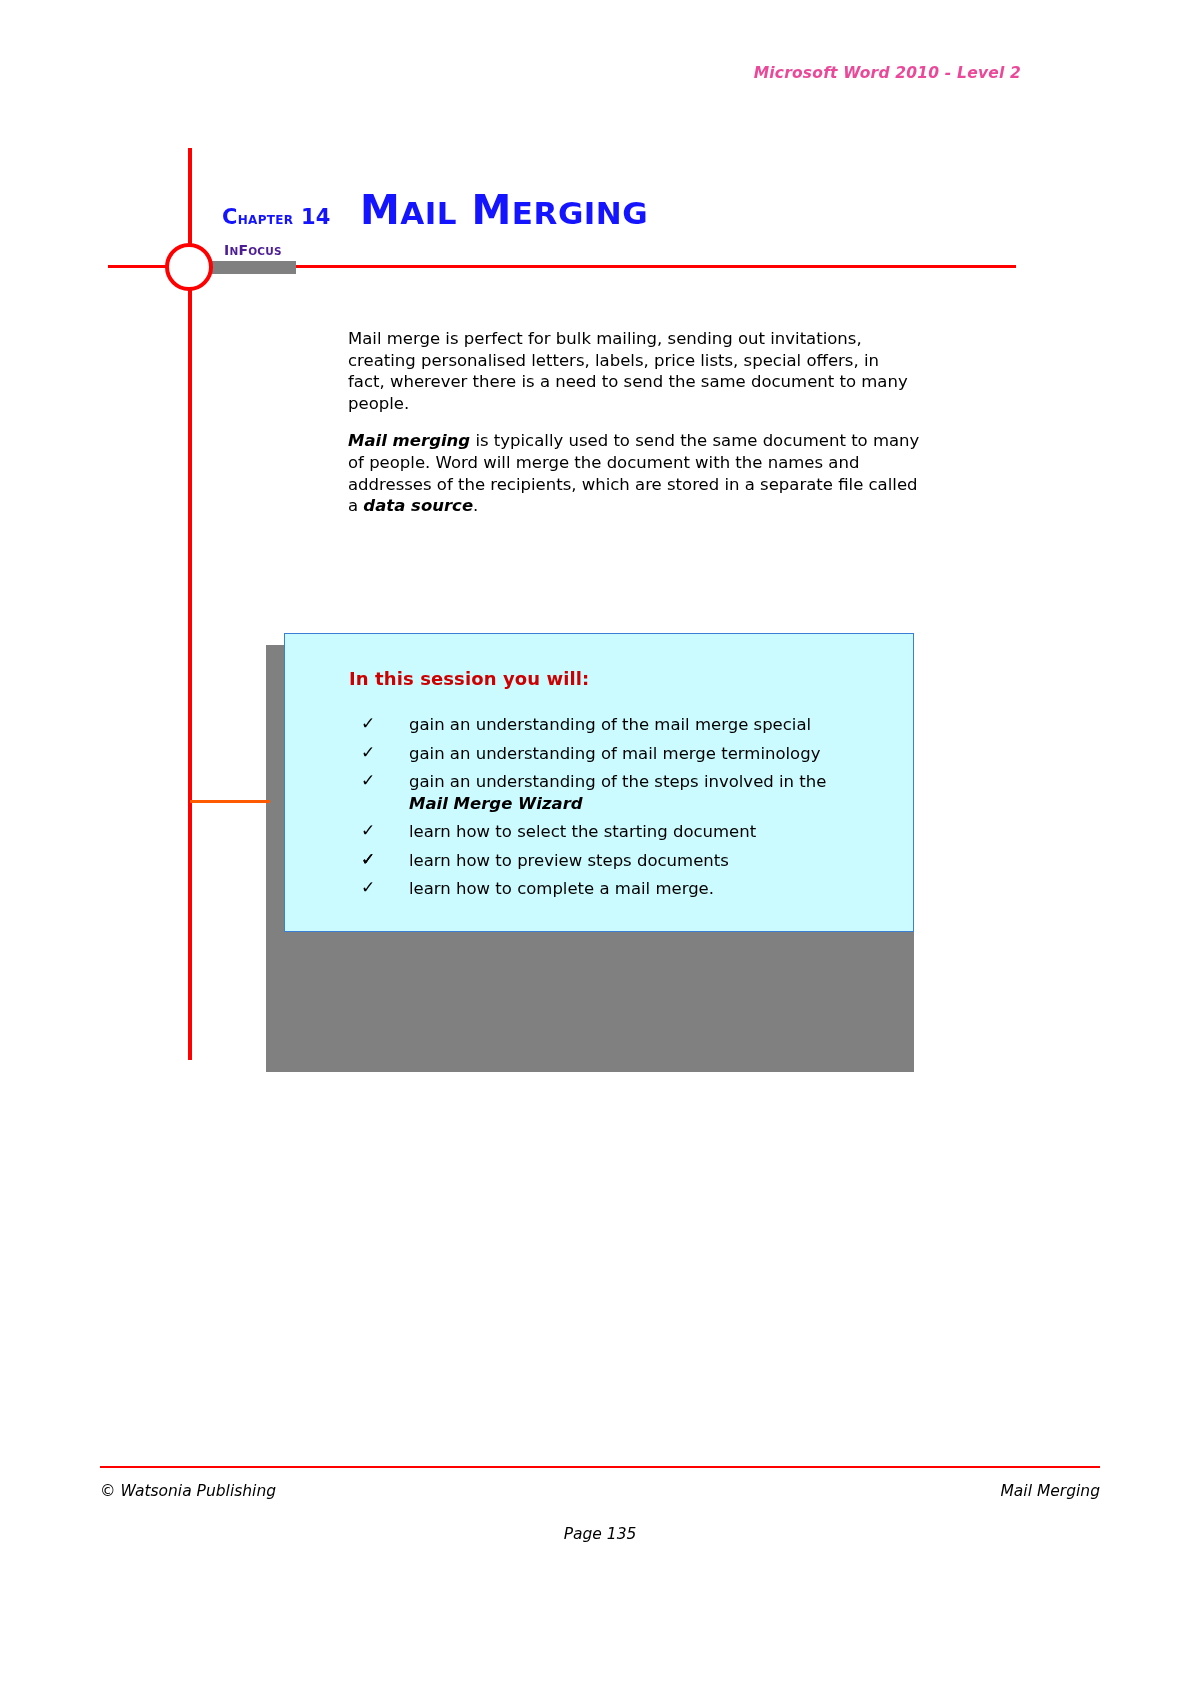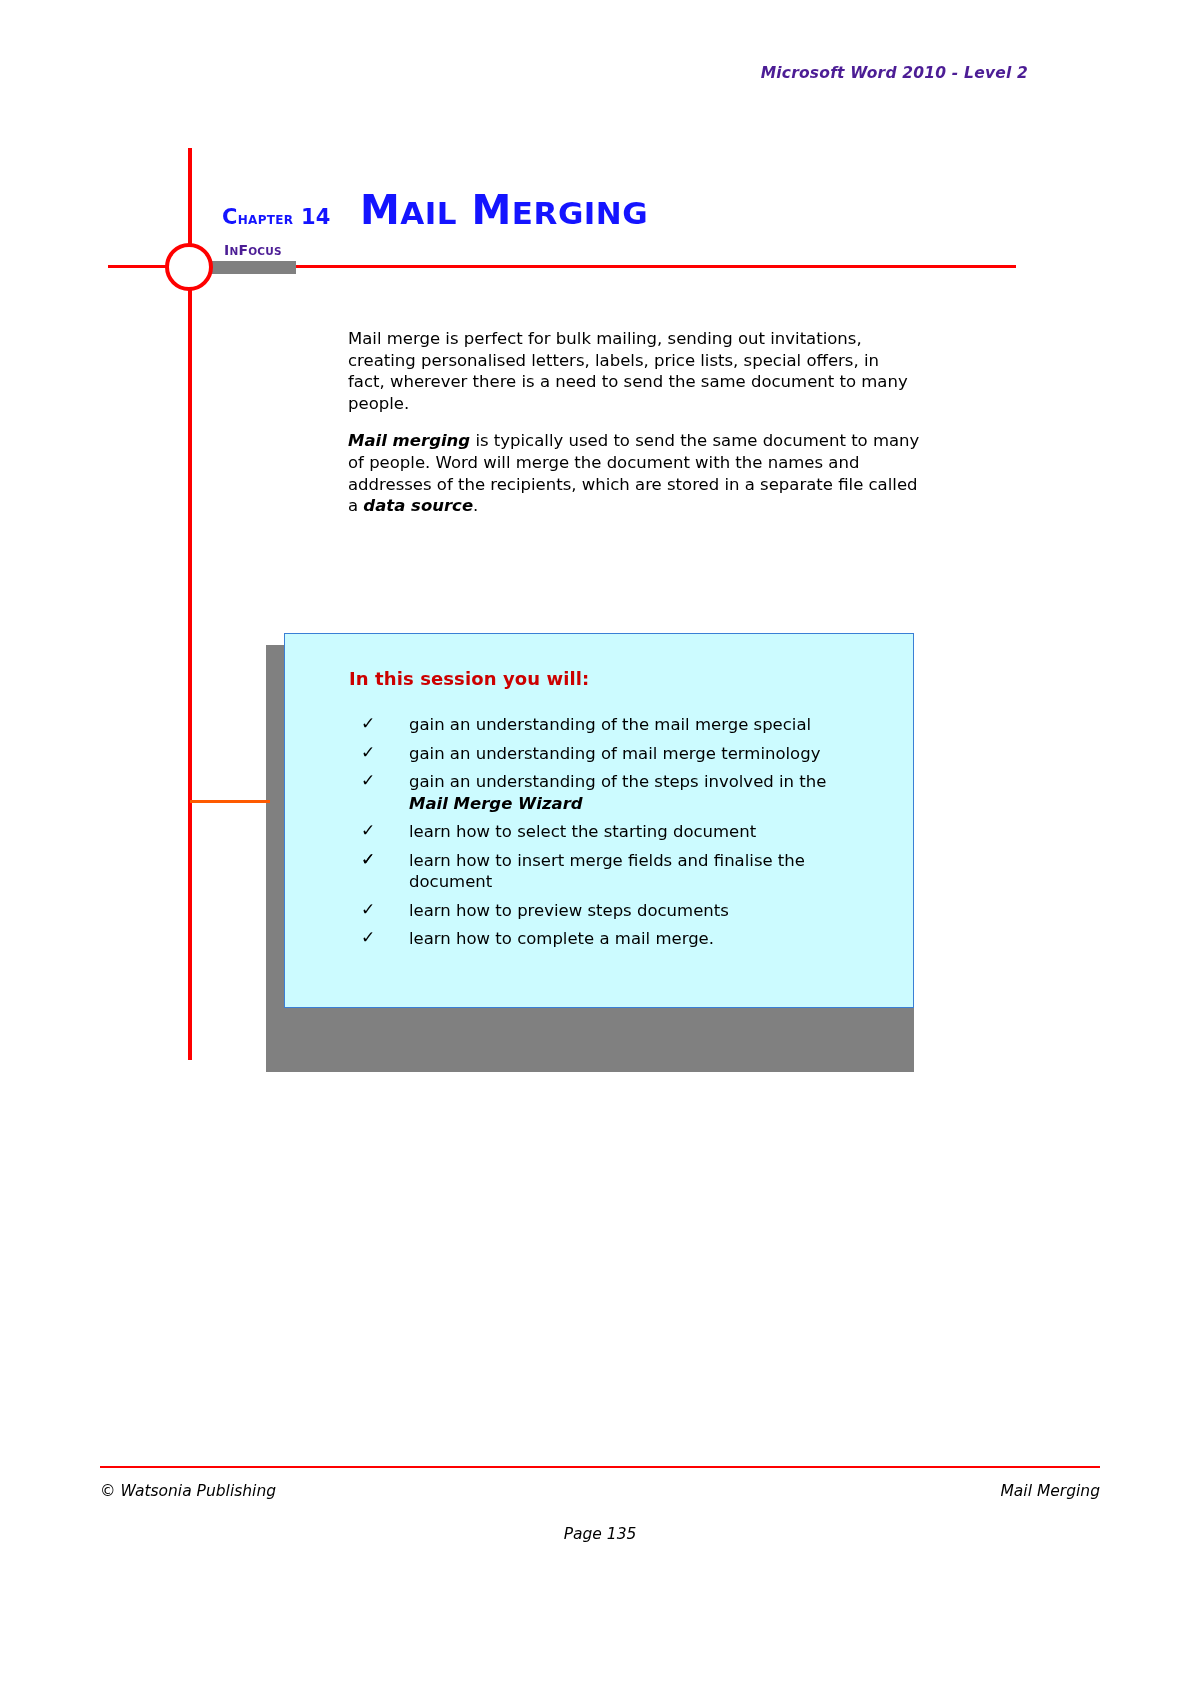--- a/index.html
+++ b/index.html
@@ -13,27 +13,27 @@
     position: relative;
     font-family: "DejaVu Sans", sans-serif;
     color: #000000;
     overflow: hidden;
   }
 
   
   .page-header {
     position: absolute;
     top: 64px;
-    right: 172px;
+    right: 179px;
     font-family: "DejaVu Sans", sans-serif;
     font-style: italic;
     font-weight: bold;
     font-size: 15.5px;
     letter-spacing: 0.2px;
-    color: #4c1d95;
+    color: #ec4899;
     white-space: nowrap;
   }
 
   
   
   .v-rule {
     position: absolute;
     left: 188px;
     top: 148px;
     width: 4px;
@@ -146,21 +146,21 @@
     top: 645px;
     width: 648px;
     height: 427px;
     background: #808080;
   }
   .session-box {
     position: absolute;
     left: 284px;
     top: 633px;
     width: 630px;
-    height: 375px;
+    height: 299px;
     background: #ccfbff;
     border: 1px solid #3a7fd5;
     box-sizing: border-box;
   }
   .session-heading {
     position: absolute;
     left: 64px;
     top: 34px;
     font-family: "DejaVu Sans", sans-serif;
     font-weight: bold;
@@ -253,21 +253,21 @@
 
 <div class="session-shadow"></div>
 <div class="session-box">
   <div class="session-heading">In this session you will:</div>
   <ul class="session-list">
     <li><span class="tick">✓</span><span>gain an understanding of the mail merge special</span></li>
     <li><span class="tick">✓</span><span>gain an understanding of mail merge terminology</span></li>
     <li><span class="tick">✓</span><span>gain an understanding of the steps involved in the </span><span class="bi">Mail Merge Wizard</span></li>
     <li><span class="tick">✓</span><span>learn how to select the starting document</span></li>
     <li><span class="tick">✓</span></li>
-    <li><span class="tick">✓</span><span>learn how to insert merge fields and finalise the document</span></li>
+    <li><span class="tick">✓</span></li>
     <li><span class="tick">✓</span><span>learn how to preview steps documents</span></li>
     <li><span class="tick">✓</span><span>learn how to complete a mail merge.</span></li>
   </ul>
 </div>
 
 <div class="footer-rule"></div>
 <div class="footer">
   <div class="f-left">© Watsonia Publishing</div>
   <div class="f-center">Page 135</div>
   <div class="f-right">Mail Merging</div>

